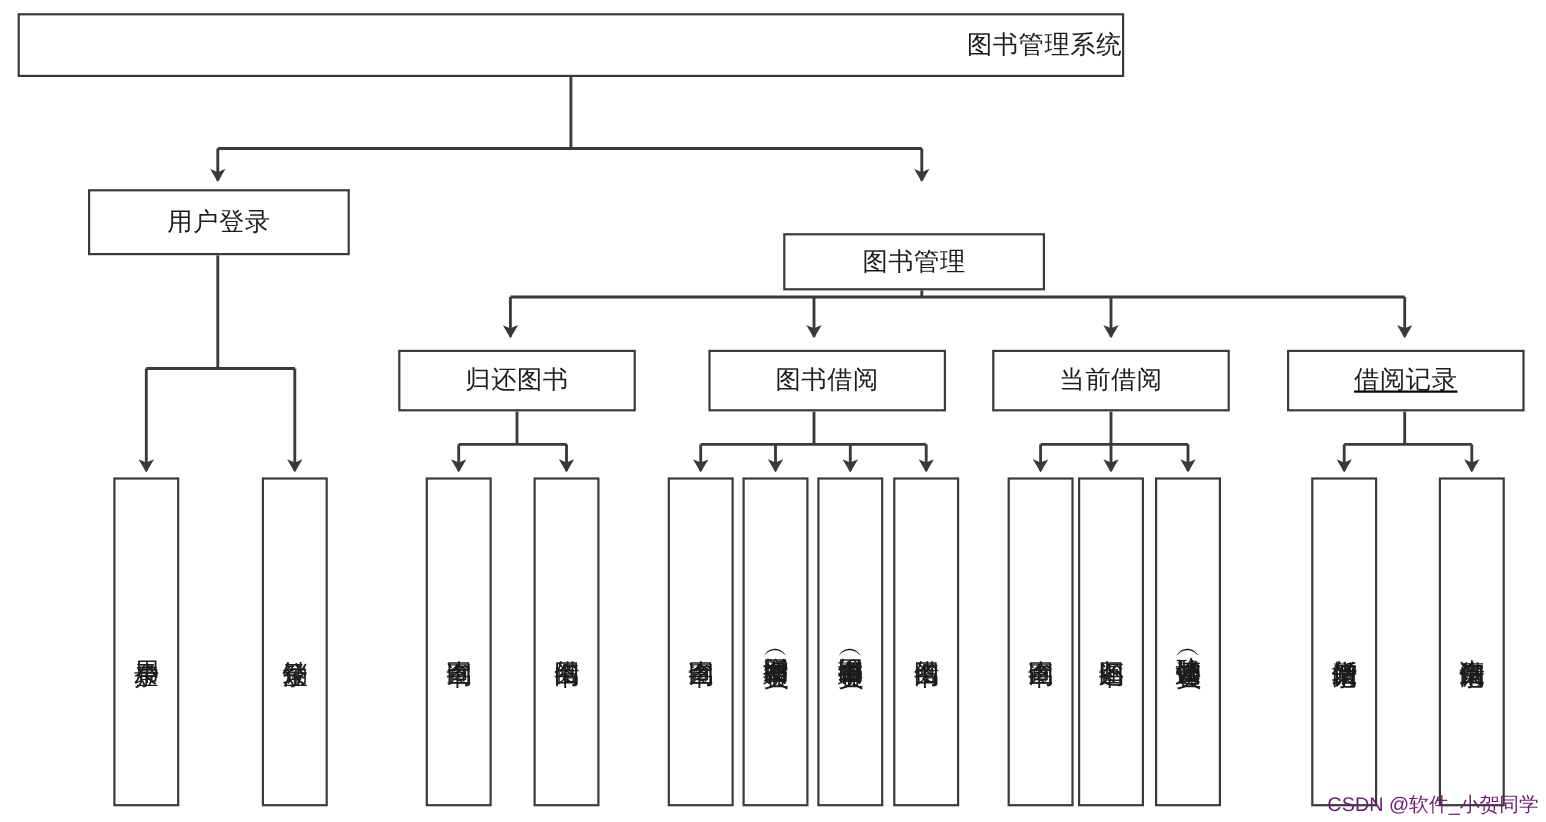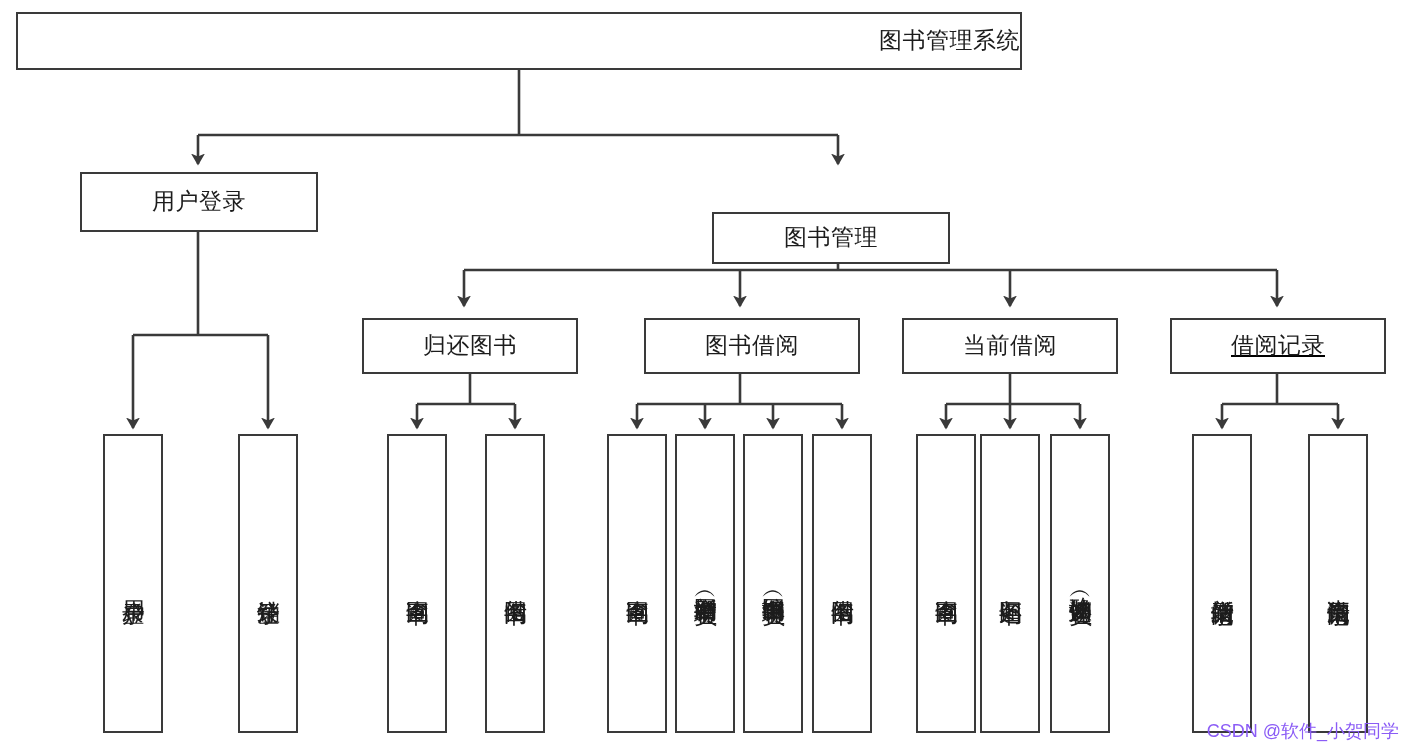--- a/index.html
+++ b/index.html
@@ -49,21 +49,21 @@
     writing-mode: vertical-rl;
     text-orientation: upright;
     white-space: nowrap;
     text-align: center;
   }
   .watermark {
     position: absolute;
     right: 6px;
     bottom: 4px;
     font-size: 18px;
-    color: #8b5cf6;
+    color: #701a75;
     white-space: nowrap;
     pointer-events: none;
   }
 </style>
 </head>
 <body>
 
 <div id="stage">
 
   <svg id="diagram-svg" viewBox="0 0 1405 747" xmlns="http://www.w3.org/2000/svg">

